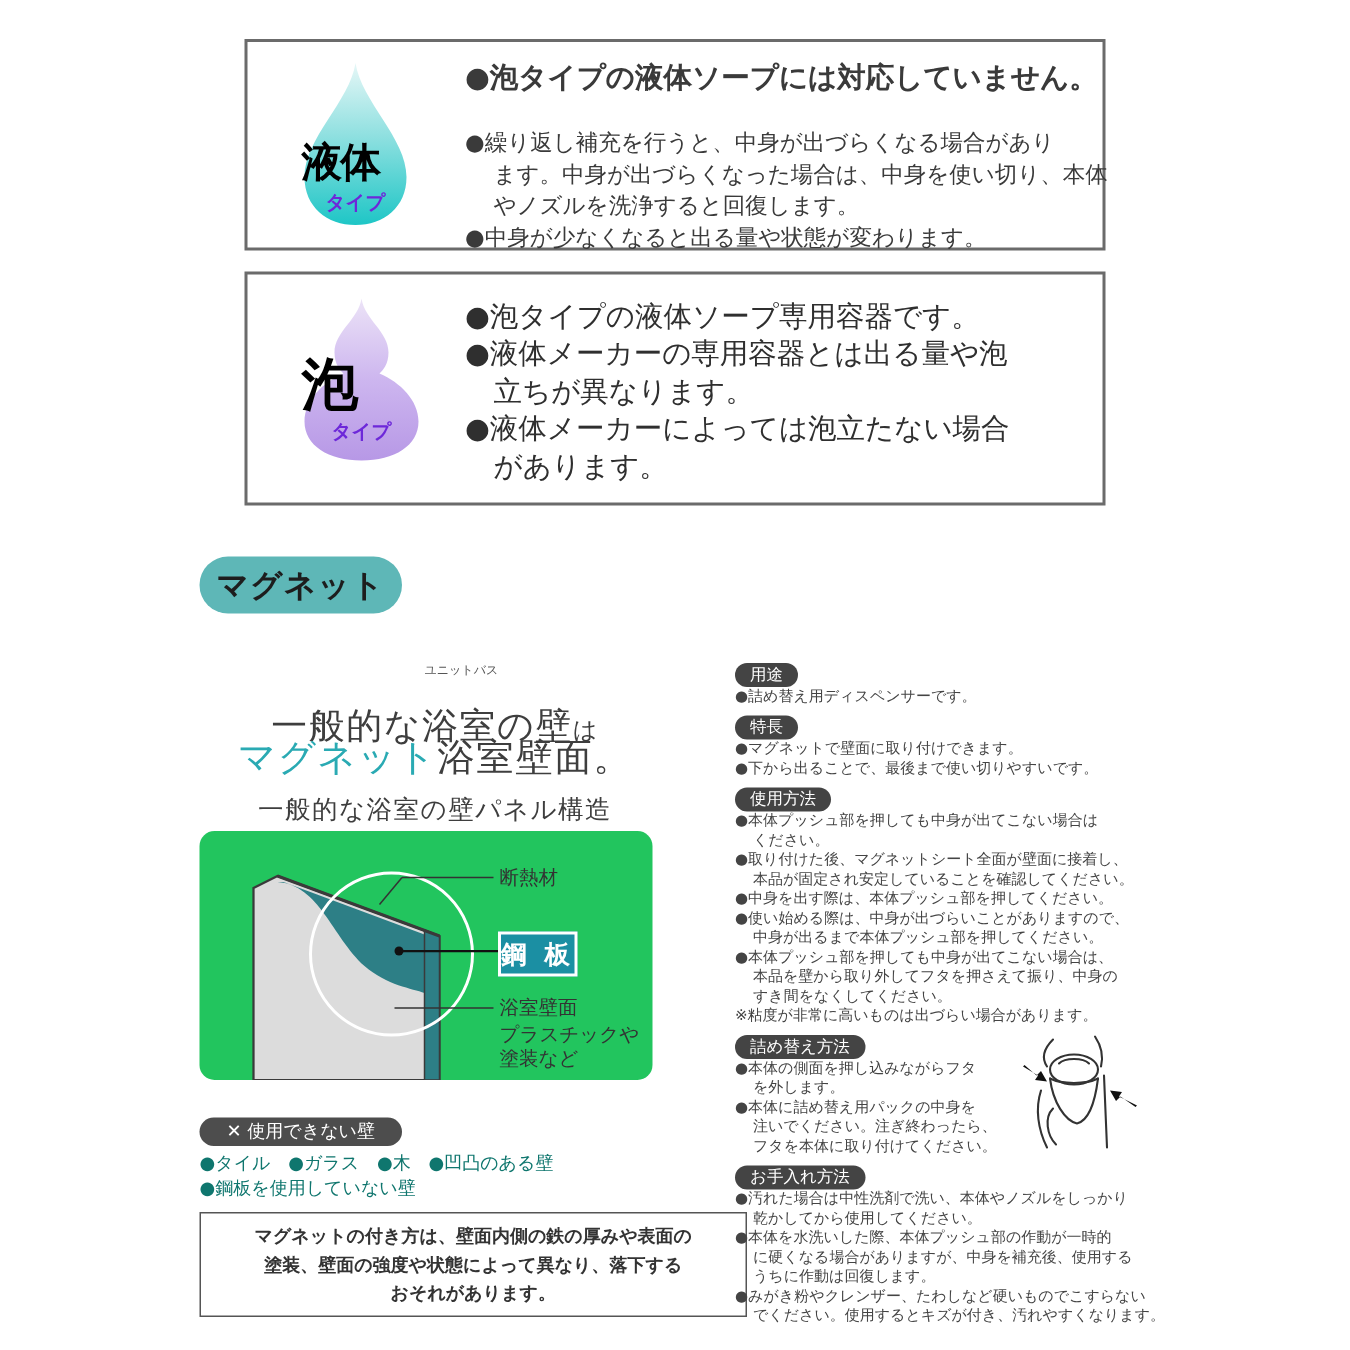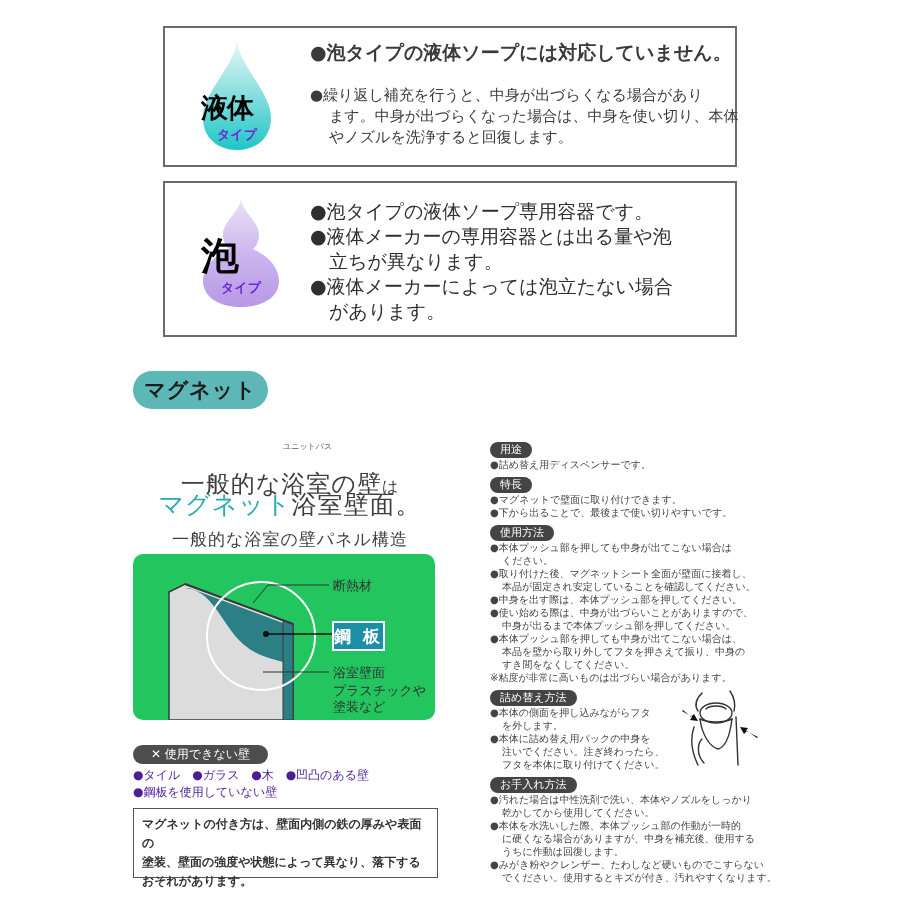--- a/index.html
+++ b/index.html
@@ -63,27 +63,27 @@
       position: absolute; left: 199px; top: 67px; width: 53px; height: 30px;
       background: #1b8fa3; border: 2px solid #fff; color: #fff;
       font-size: 17px; font-weight: bold; display: flex; align-items: center; justify-content: center; letter-spacing: 3px;
     }
 
     .ng-pill {
       position: absolute; left: 133px; top: 745px; width: 135px; height: 19px;
       background: #4d4d4d; border-radius: 10px; color: #fff; font-size: 12px;
       display: flex; align-items: center; justify-content: center;
     }
-    .ng-list { position: absolute; left: 133px; top: 767px; font-size: 12px; line-height: 17px; color: #4c1d95; }
+    .ng-list { position: absolute; left: 133px; top: 767px; font-size: 12px; line-height: 17px; color: #0f766e; }
     .ng-list span { margin-right: 8px; }
 
     .warn-box {
-      position: absolute; left: 133px; top: 808px; width: 305px; height: 70px;
+      position: absolute; left: 133px; top: 808px; width: 365px; height: 70px;
       border: 1.5px solid #555; padding: 6px 8px;
-      font-size: 12px; font-weight: bold; line-height: 19px; color: #333;
+      font-size: 12px; font-weight: bold; line-height: 19px; color: #333; text-align: center;
     }
 
     .right-col { position: absolute; left: 490px; top: 438px; width: 290px; }
     .tag {
       display: inline-block; background: #444; color: #fff; font-size: 11px;
       padding: 1px 10px; border-radius: 8px; line-height: 14px; margin-top: 6px;
     }
     .r-line { font-size: 10px; line-height: 13px; color: #444; white-space: nowrap; }
     .r-line.ind { padding-left: 12px; }
     .refill-wrap { position: relative; }
@@ -105,20 +105,21 @@
       <path d="M36 2 C40 28 70 52 70 78 C70 98 55 110 36 110 C17 110 2 98 2 78 C2 52 32 28 36 2 Z" fill="url(#gLiquid)"></path>
     </svg>
     <div class="drop-main">液体</div>
     <div class="drop-sub">タイプ</div>
   </div>
   <div class="box-text">
     <div class="line big">●泡タイプの液体ソープには対応していません。</div>
     <div class="line small" style="margin-top:21px">●繰り返し補充を行うと、中身が出づらくなる場合があり</div>
     <div class="line small indent">ます。中身が出づらくなった場合は、中身を使い切り、本体</div>
     <div class="line small indent">やノズルを洗浄すると回復します。</div>
+    <div class="line small">●中身が少なくなると出る量や状態が変わります。</div>
   </div>
 </div>
 
 <div class="type-box box-foam">
   <div class="drop-icon">
     <svg viewBox="0 0 80 112">
       <defs>
         <linearGradient id="gFoam" x1="0" y1="0" x2="0" y2="1">
           <stop offset="0" stop-color="#ece3f7"></stop>
           <stop offset="0.5" stop-color="#cdb6ef"></stop>

